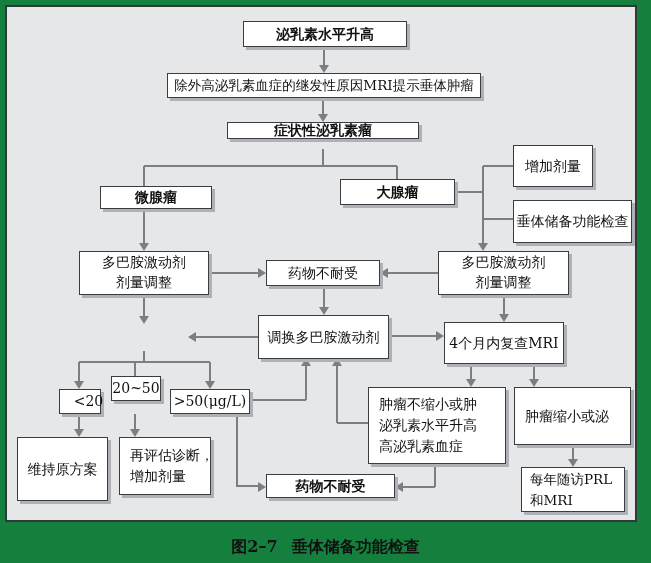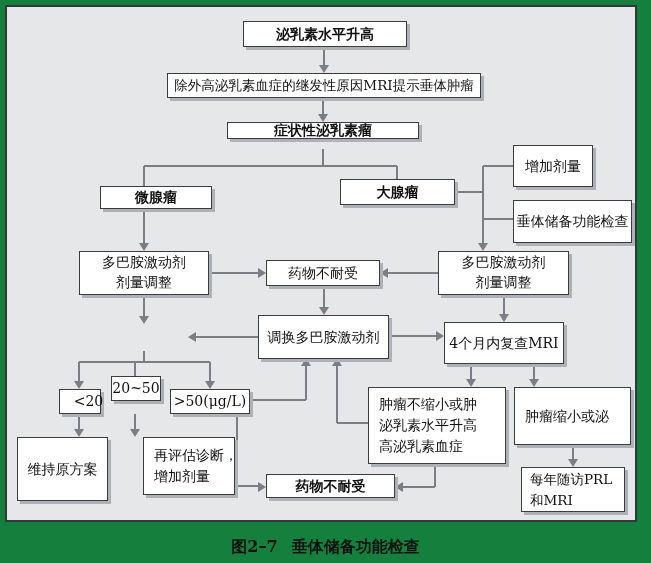--- a/index.html
+++ b/index.html
@@ -99,21 +99,21 @@
   </div>
 
   <div class="node" style="left:170px;top:389px;width:80px;height:25px;">
     <span>&gt;50(μg/L)</span>
   </div>
 
   <div class="node" style="left:17px;top:437px;width:91px;height:64px;">
     <span>维持原方案</span>
   </div>
 
-  <div class="node left" style="left:119px;top:437px;width:92px;height:58px;margin-left:24px;">
+  <div class="node left" style="left:119px;top:437px;width:92px;height:58px;">
     <span>再评估诊断，</span>
     <span>增加剂量</span>
   </div>
 
   <div class="node left" style="left:368px;top:387px;width:138px;height:77px;">
     <span>肿瘤不缩小或肿</span>
     <span>泌乳素水平升高</span>
     <span>高泌乳素血症</span>
   </div>
 

